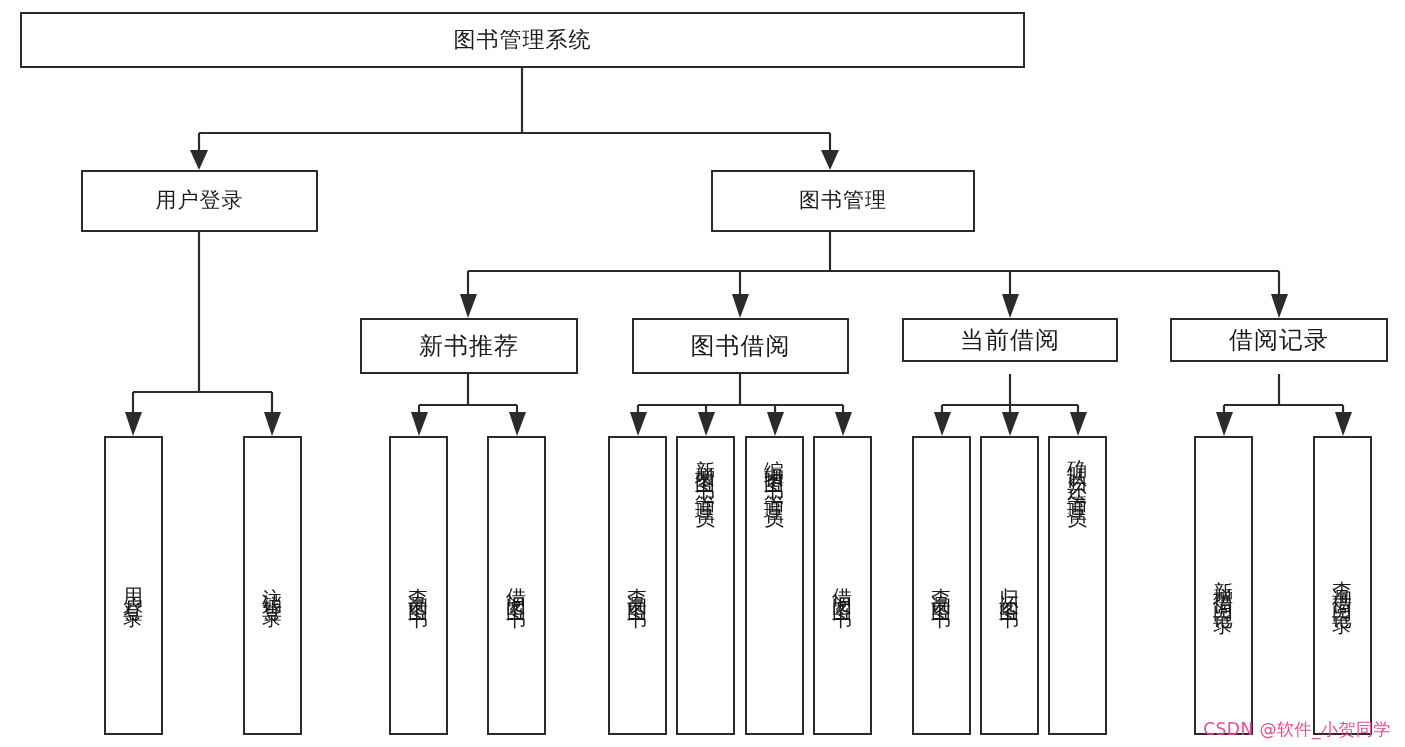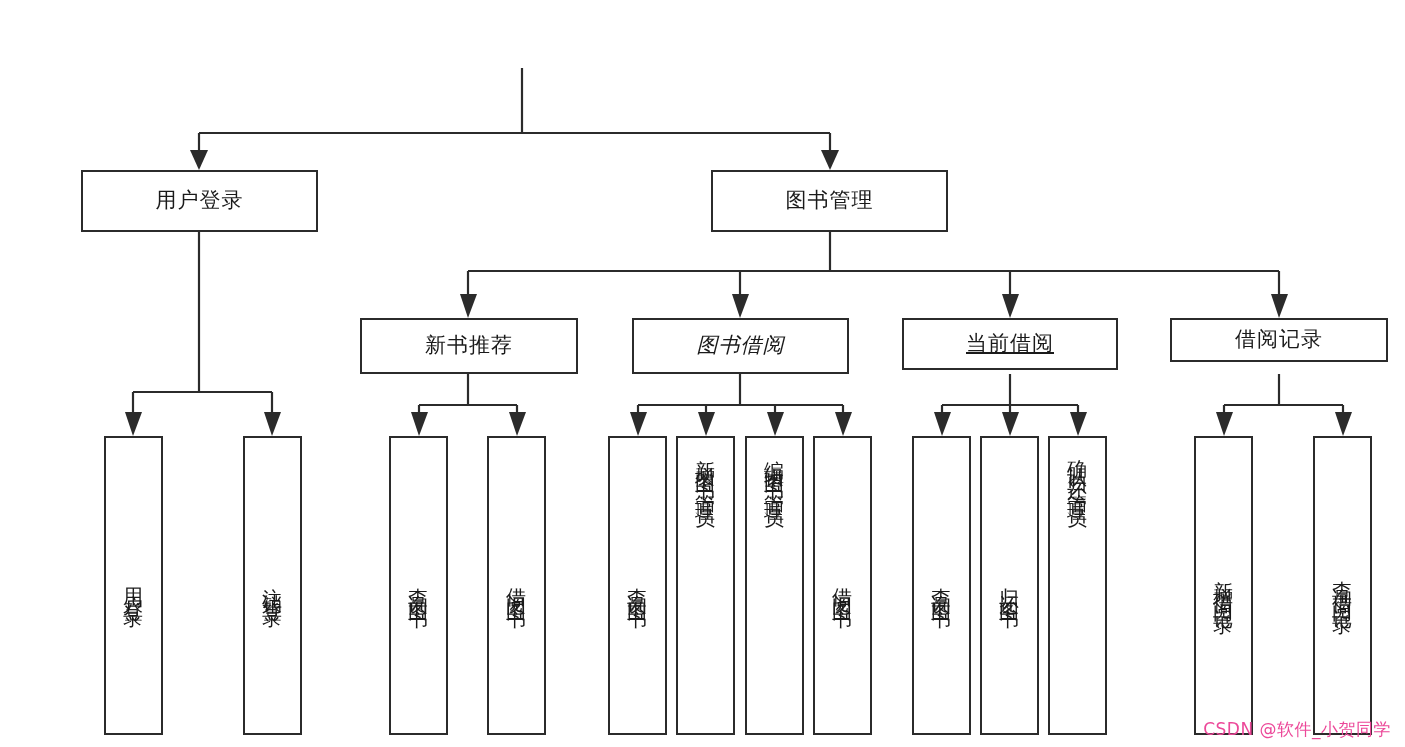--- a/index.html
+++ b/index.html
@@ -51,21 +51,21 @@
   }
   .node-label {
     font-size: 21px;
     letter-spacing: 1px;
     line-height: 1.2;
     white-space: nowrap;
     user-select: none;
   }
   .node.root .node-label { font-size: 22px; }
   .node.l2 .node-label  { font-size: 21px; }
-  .node.l3 .node-label  { font-size: 21px; }
+  .node.l3 .node-label  { font-size: 24px; }
 
   
   .node.leaf {
     align-items: flex-start;
     justify-content: center;
     padding-top: 0;
   }
   .node.leaf .node-label {
     writing-mode: vertical-rl;
     text-orientation: upright;
@@ -160,35 +160,38 @@
     <polygon points="1070,412 1087,412 1078,436"></polygon>
 
     <line x1="1279" y1="374" x2="1279" y2="405"></line>
     <line x1="1224" y1="405" x2="1343" y2="405"></line>
     <line x1="1224" y1="405" x2="1224" y2="414"></line>
     <polygon points="1216,412 1233,412 1224,436"></polygon>
     <line x1="1343" y1="405" x2="1343" y2="414"></line>
     <polygon points="1335,412 1352,412 1343,436"></polygon>
   </svg>
 
+  <div class="node root" style="left:20px; top:12px; width:1005px; height:56px;">
+    <span class="node-label">图书管理系统</span>
+  </div>
 
   <div class="node l2" style="left:81px; top:170px; width:237px; height:62px;">
     <span class="node-label">用户登录</span>
   </div>
-  <div class="node l2" style="left:711px; top:170px; width:237px; height:62px;">
+  <div class="node l2" style="left:711px; top:170px; width:264px; height:62px;">
     <span class="node-label">图书管理</span>
   </div>
 
   <div class="node l3" style="left:360px; top:318px; width:218px; height:56px;">
     <span class="node-label">新书推荐</span>
   </div>
-  <div class="node l3" style="left:632px; top:318px; width:217px; height:56px;font-style:italic;">
+  <div class="node l3" style="left:632px; top:318px; width:217px; height:56px;">
     <span class="node-label">图书借阅</span>
   </div>
-  <div class="node l3" style="left:902px; top:318px; width:216px; height:52px;text-decoration:underline;">
+  <div class="node l3" style="left:902px; top:318px; width:216px; height:44px;">
     <span class="node-label">当前借阅</span>
   </div>
   <div class="node l3" style="left:1170px; top:318px; width:218px; height:44px;">
     <span class="node-label">借阅记录</span>
   </div>
 
   <div class="node leaf centered" style="left:104px; top:436px; width:59px; height:299px;">
     <span class="node-label">用户登录</span>
   </div>
   <div class="node leaf centered" style="left:243px; top:436px; width:59px; height:299px;">

